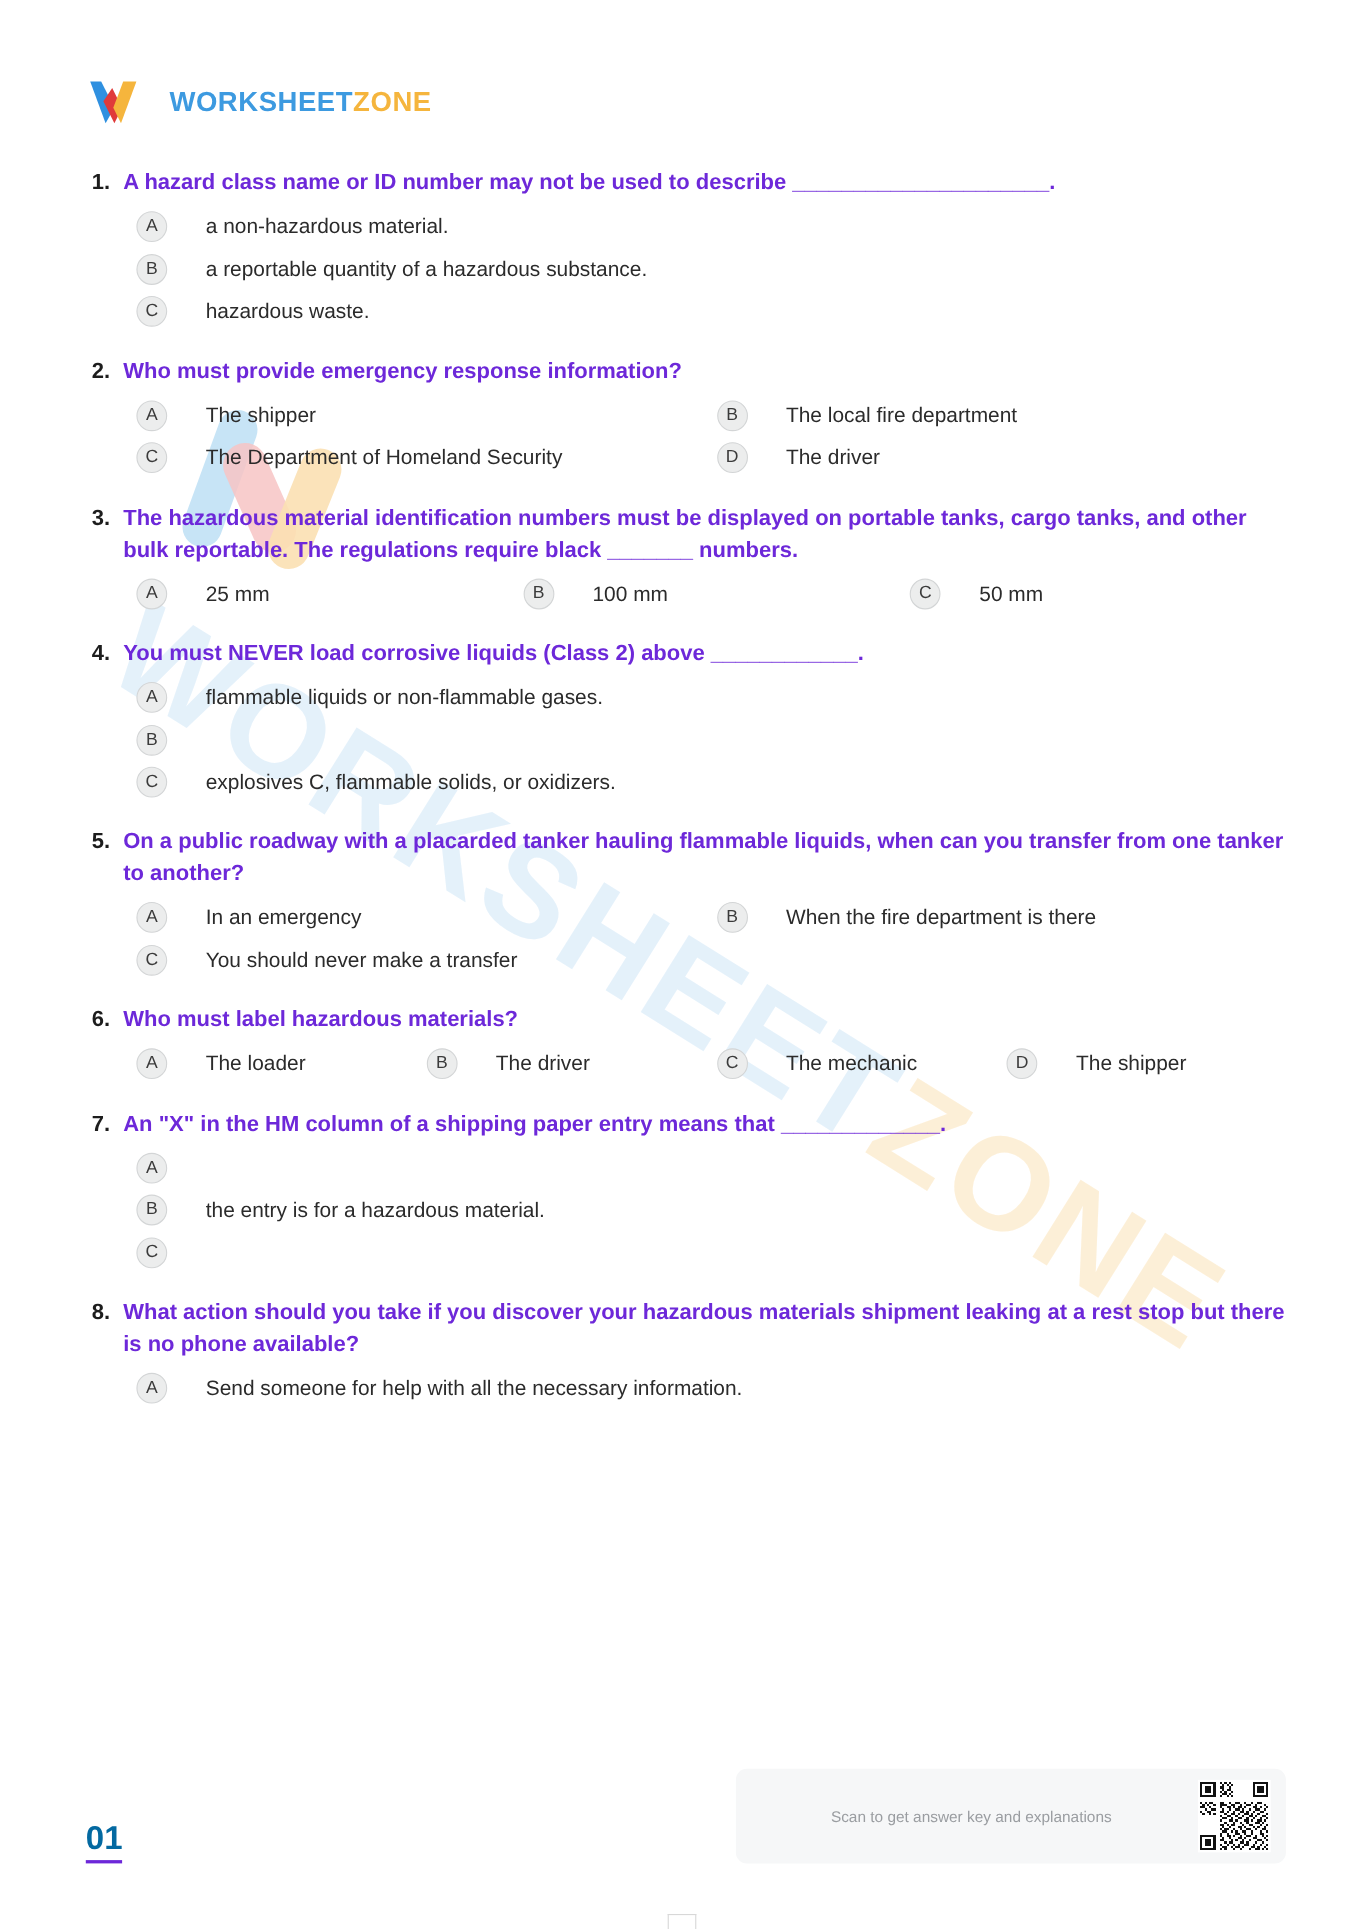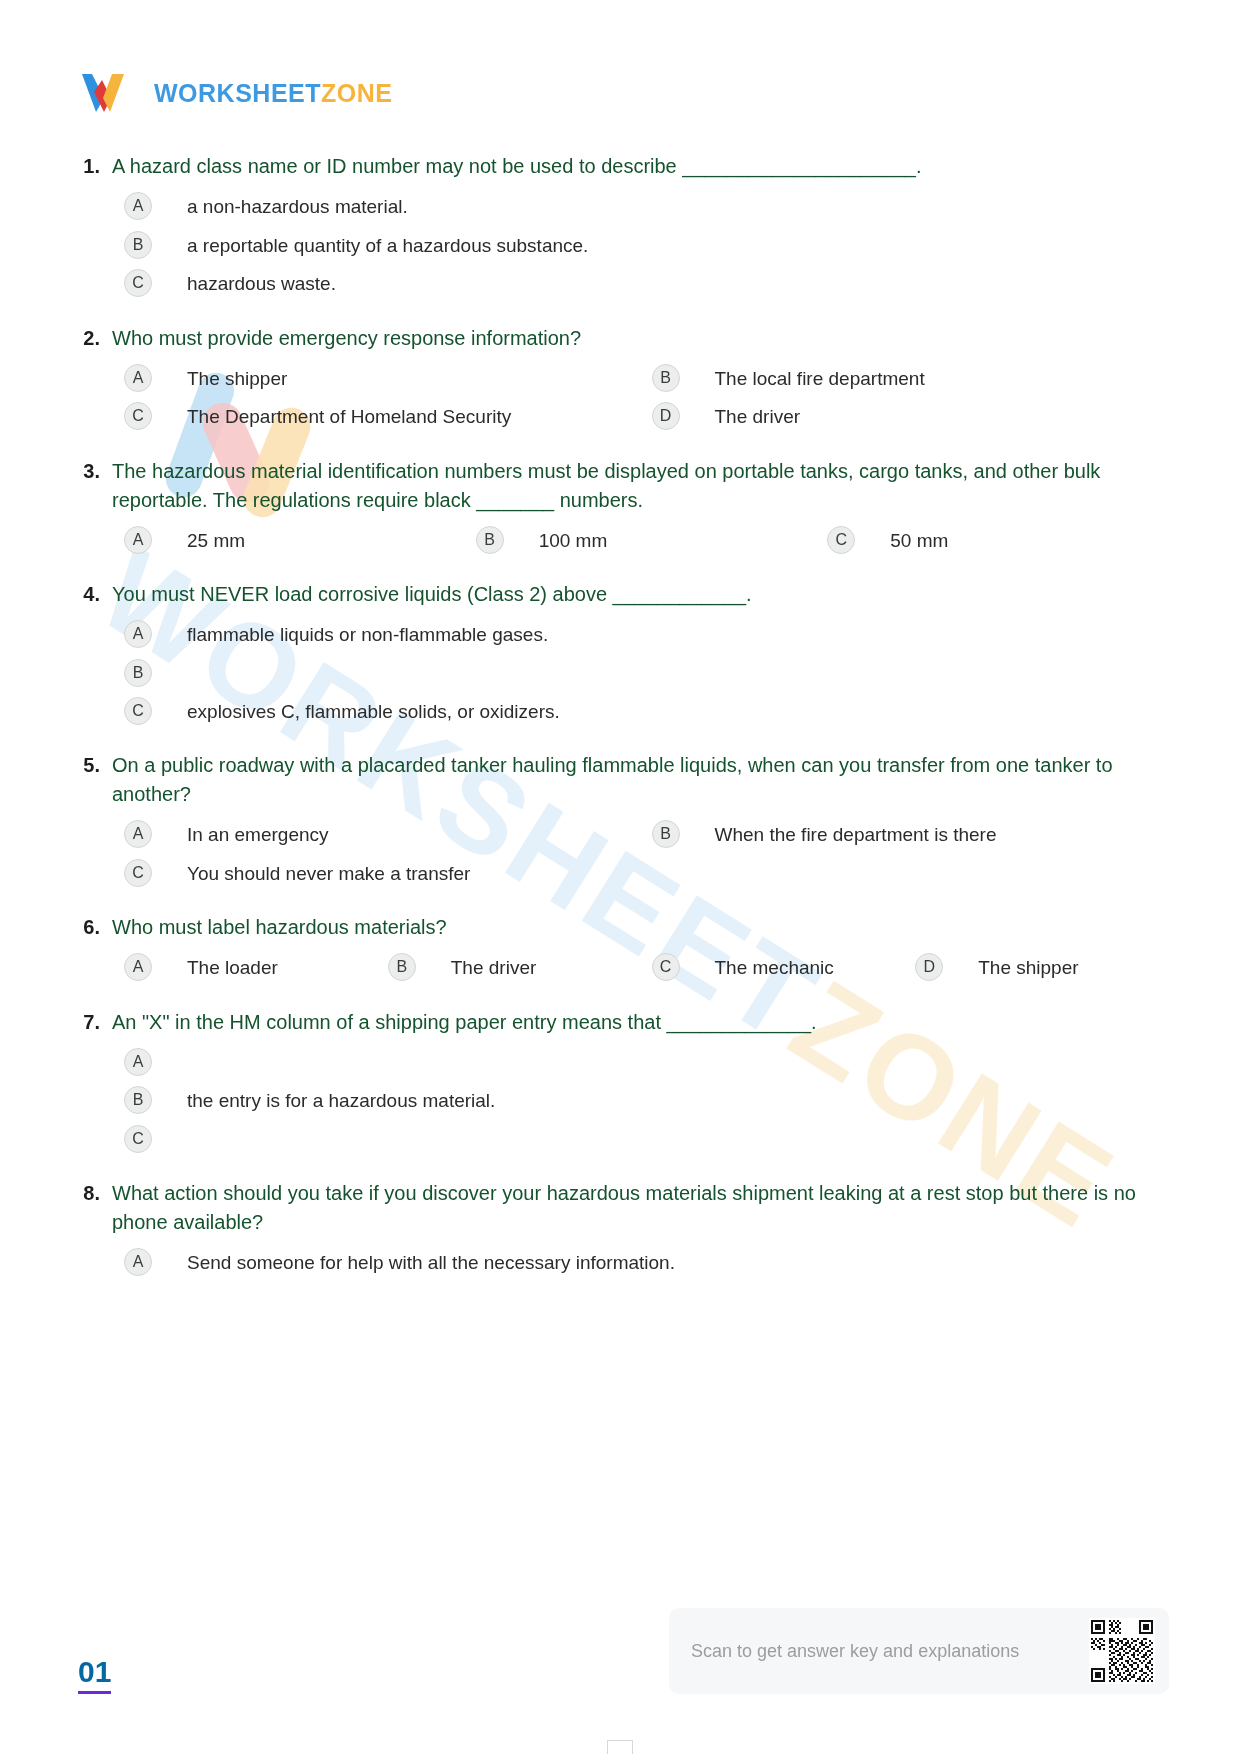--- a/index.html
+++ b/index.html
@@ -110,21 +110,22 @@
     padding-right: 12px;
     font-size: 20px;
     font-weight: 700;
     color: #1d1d1d;
     line-height: 1.45;
   }
   .q-text {
     flex: 1;
     font-size: 20px;
     line-height: 1.45;
-    color: #14532d;
+    color: #6d28d9;
+    font-weight: bold;
   }
 
   .options { margin-top: 10px; padding-left: 46px; }
   .opt-row { display: flex; align-items: flex-start; margin-bottom: 9px; }
   .opt {
     display: flex;
     align-items: flex-start;
     gap: 11px;
     font-size: 19px;
     line-height: 1.45;
@@ -177,21 +178,22 @@
     height: 86px;
     background: #f6f7f8;
     border-radius: 10px;
     display: flex;
     align-items: center;
     padding: 0 14px 0 22px;
     gap: 14px;
   }
   .scan-text {
     flex: 1;
-    font-size: 18px;
+    text-align: center;
+    font-size: 14px;
     color: #9a9da1;
   }
   .qr {
     flex: 0 0 auto;
     width: 66px;
     height: 66px;
     background: #fff;
   }
   .bottom-tick {
     position: absolute;

